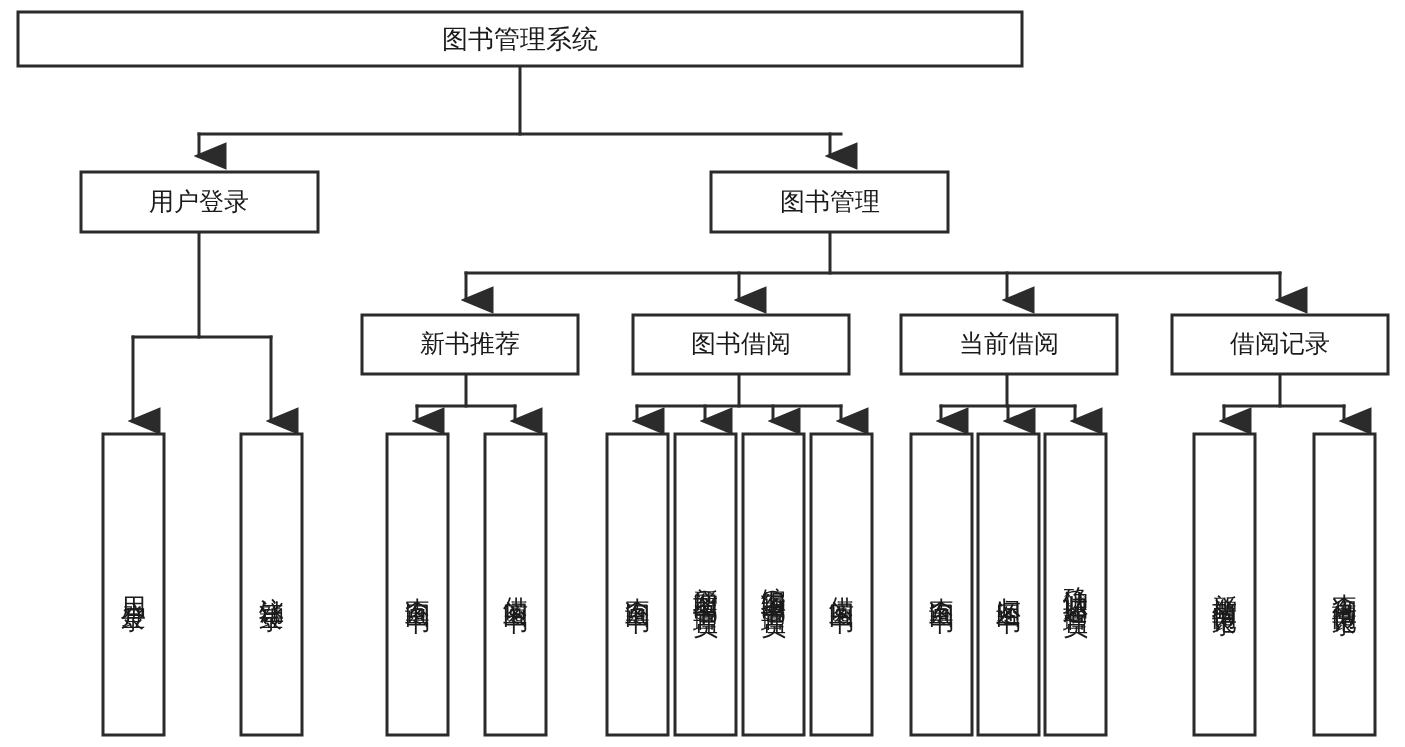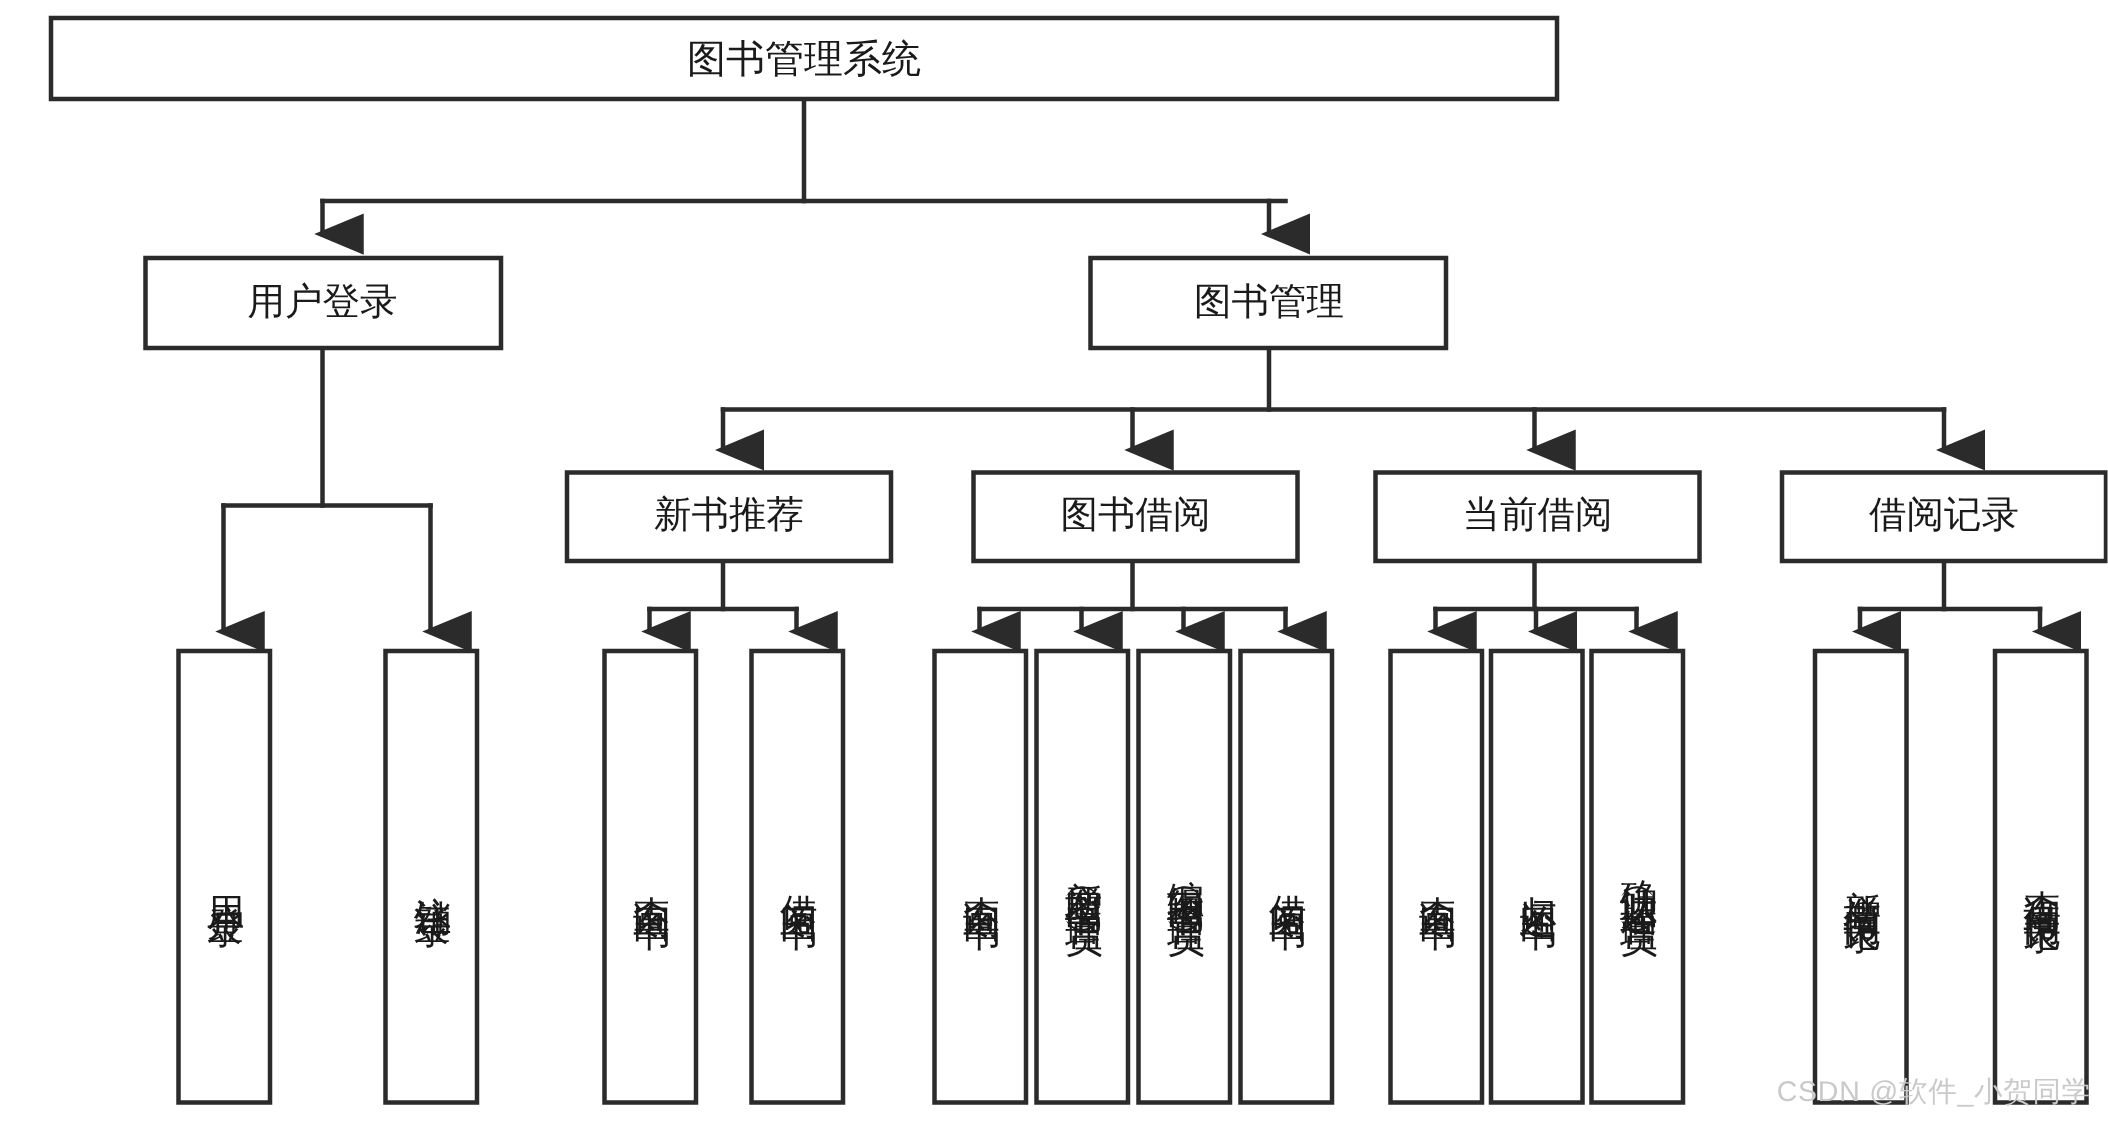--- a/index.html
+++ b/index.html
@@ -1,21 +1,21 @@
 <!DOCTYPE html>
 <html><head>
 <meta charset="utf-8">
 <style>
   html,body{margin:0;padding:0;background:#ffffff;}
   body{
     width:1405px;height:747px;overflow:hidden;
     font-family:"Liberation Sans","DejaVu Sans",sans-serif;
     background:#ffffff;
   }
-  #diagram-root{position:relative;width:1386px;height:747px;margin-left:16px;}
+  #diagram-root{position:relative;width:1386px;height:747px;}
   svg#tree{position:absolute;left:0;top:0;width:1405px;height:747px;}
 
   .node-box{
     fill:#ffffff;
     stroke:#2b2b2b;
     stroke-width:3;
   }
   .node-label{
     fill:#1a1a1a;
     font-family:"Liberation Sans","DejaVu Sans",sans-serif;
@@ -179,14 +179,13 @@
   <div class="vlabel" style="left:607px;top:434px;width:61px;height:301px;">查询图书</div>
   <div class="vlabel" style="left:675px;top:434px;width:61px;height:301px;">新增图书（管理员）</div>
   <div class="vlabel" style="left:743px;top:434px;width:61px;height:301px;">编辑图书（管理员）</div>
   <div class="vlabel" style="left:811px;top:434px;width:61px;height:301px;">借阅图书</div>
   <div class="vlabel" style="left:911px;top:434px;width:61px;height:301px;">查询图书</div>
   <div class="vlabel" style="left:978px;top:434px;width:61px;height:301px;">归还图书</div>
   <div class="vlabel" style="left:1045px;top:434px;width:61px;height:301px;">确认归还（管理员）</div>
   <div class="vlabel" style="left:1194px;top:434px;width:61px;height:301px;">新增借阅记录</div>
   <div class="vlabel" style="left:1314px;top:434px;width:61px;height:301px;">查询借阅记录</div>
 
-  <div class="watermark">CSDN @软件_小贺同学</div>
 </div>
 
 </body></html>

